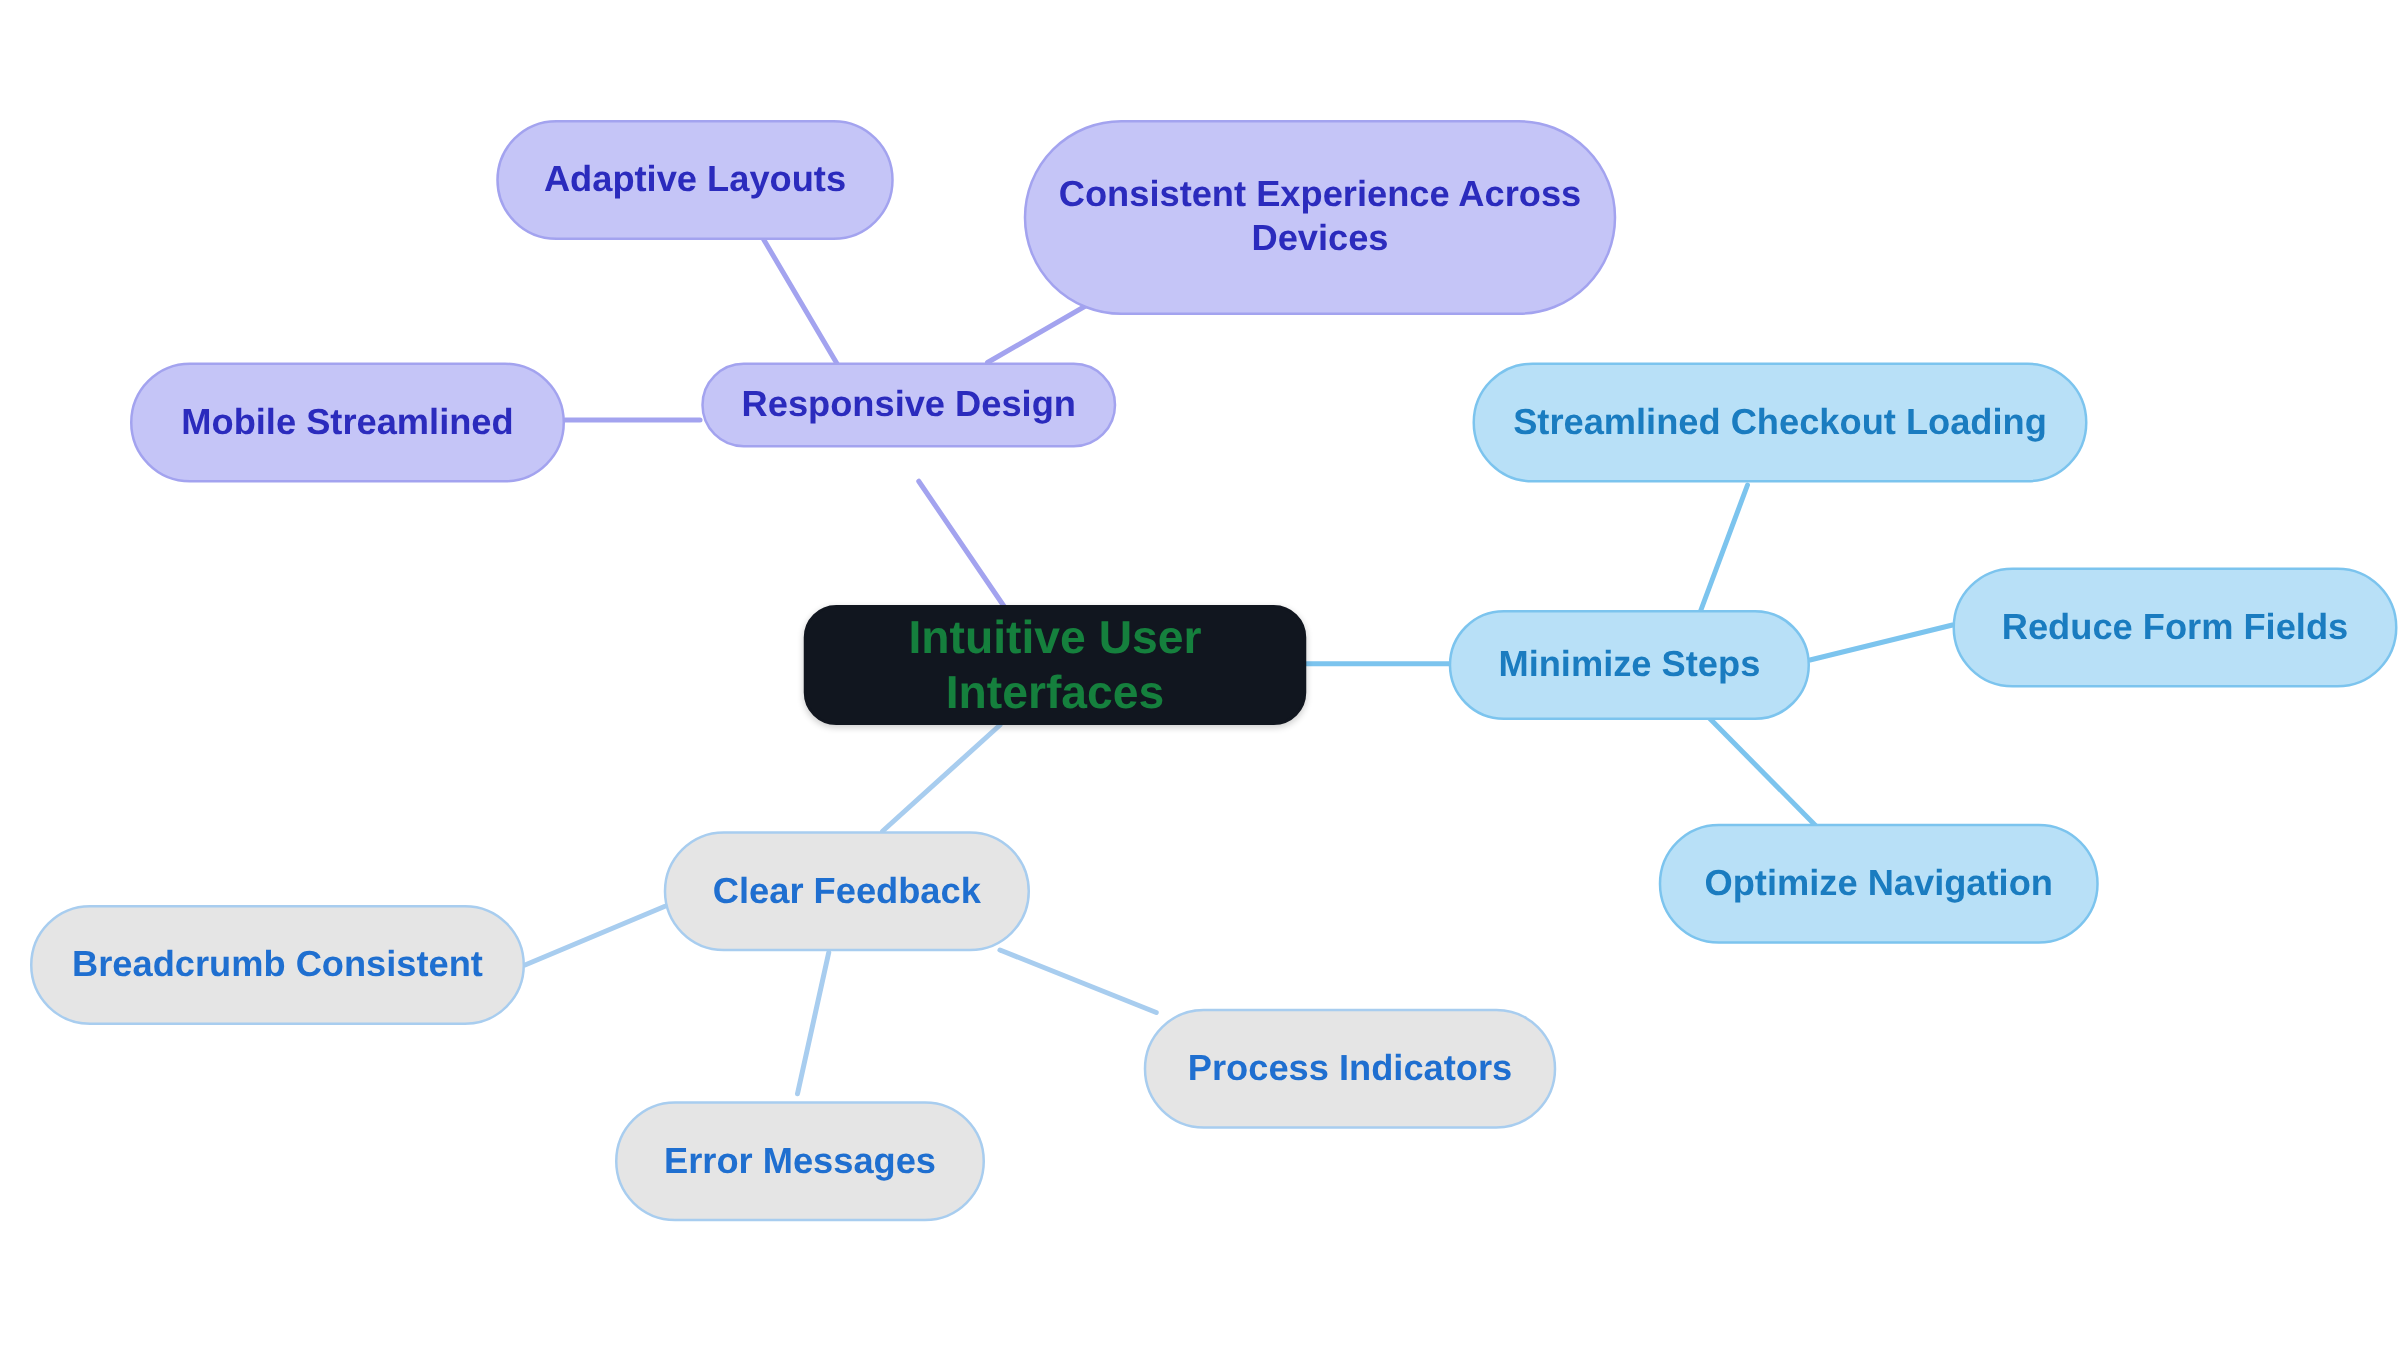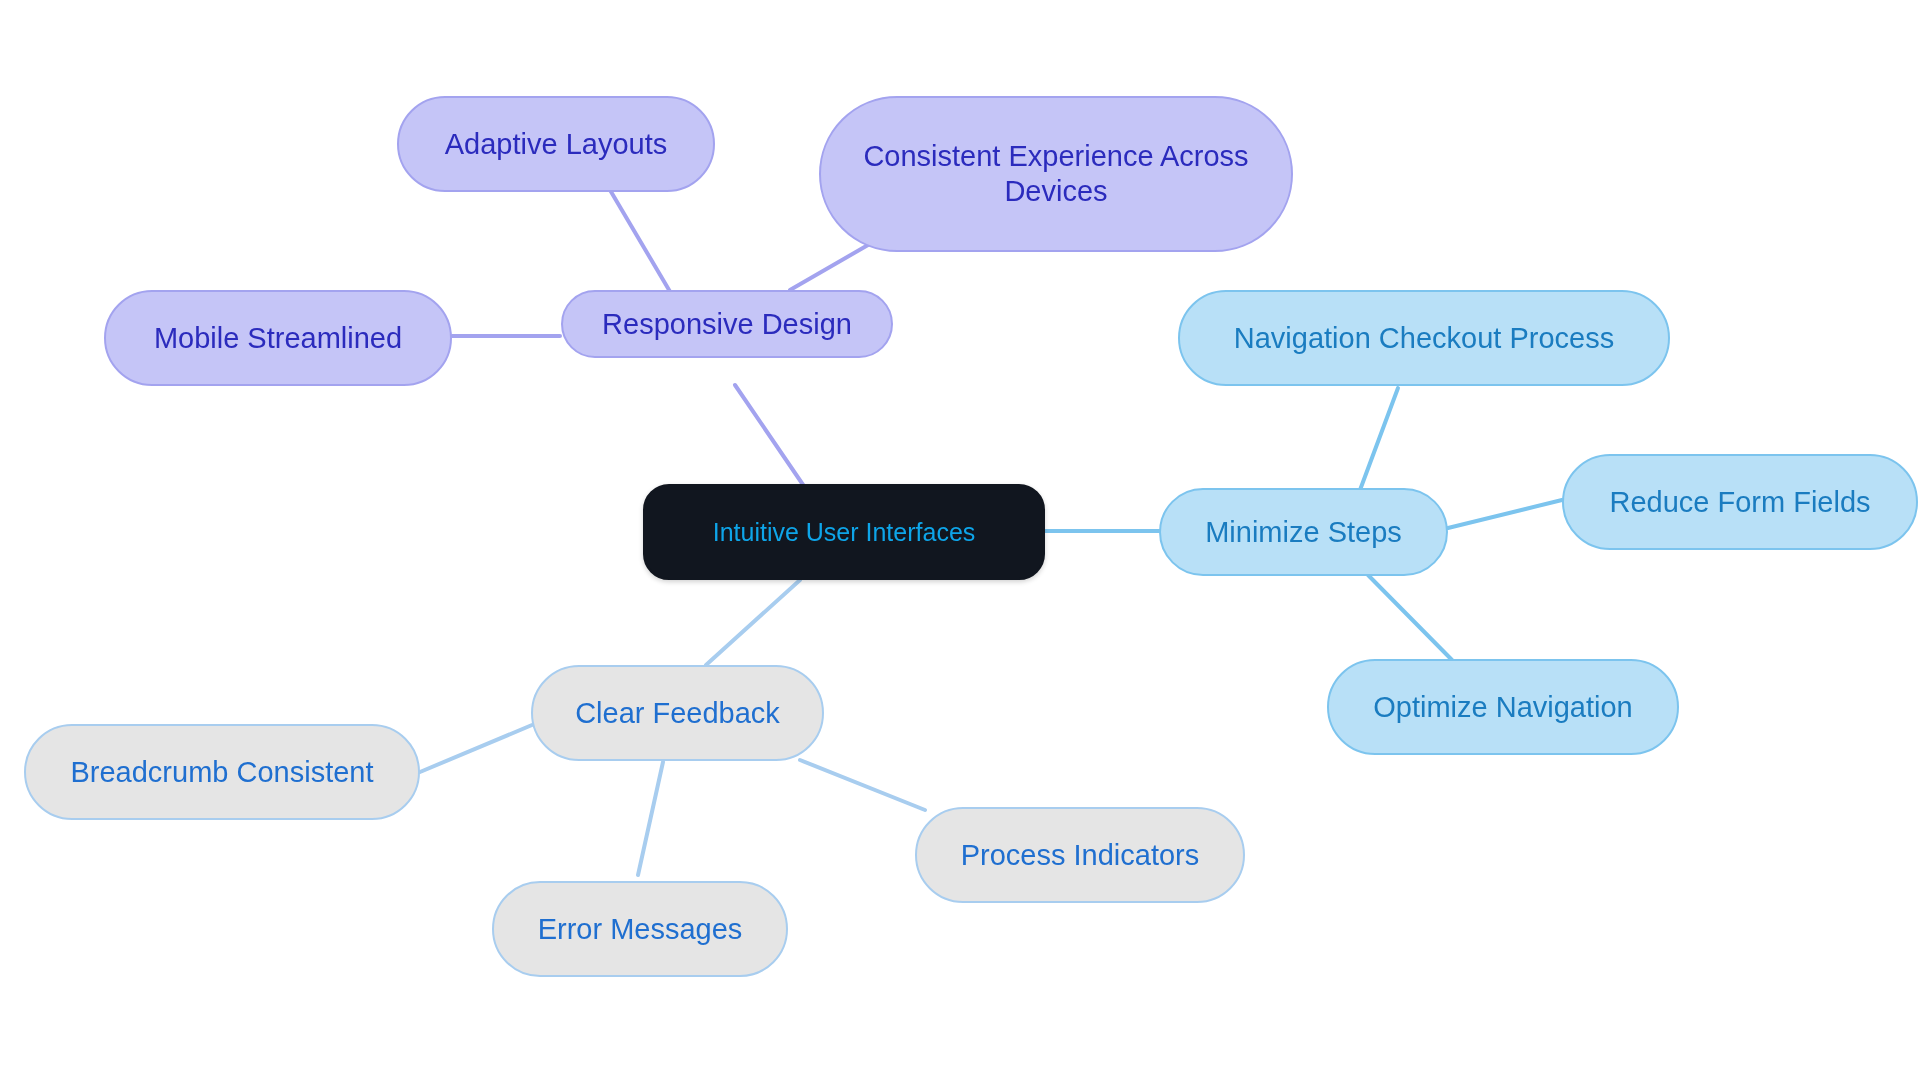--- a/index.html
+++ b/index.html
@@ -28,26 +28,27 @@
     display: flex;
     align-items: center;
     justify-content: center;
     text-align: center;
     border-radius: 999px;
     border-style: solid;
     border-width: 2px;
     line-height: 1.2;
     white-space: pre-line;
     padding: 0 18px;
+    font-weight: bold;
   }
   .node-root {
     background: #11161f;
     border-color: #11161f;
-    color: #0ea5e9;
-    font-size: 25px;
+    color: #15803d;
+    font-size: 37px;
     border-radius: 26px;
     box-shadow: 0 2px 5px rgba(0,0,0,0.18);
   }
   .node-purple {
     background: #c5c5f7;
     border-color: #a3a3ef;
     color: #2b2bbd;
     font-size: 29px;
   }
   .node-sky {
@@ -91,21 +92,21 @@
 
   <div class="node node-purple" style="left:397px; top:96px; width:318px; height:96px;">Adaptive Layouts</div>
 
   <div class="node node-purple" style="left:819px; top:96px; width:474px; height:156px;">Consistent Experience Across
 Devices</div>
 
   <div class="node node-purple" style="left:104px; top:290px; width:348px; height:96px;">Mobile Streamlined</div>
 
   <div class="node node-sky" style="left:1159px; top:488px; width:289px; height:88px;">Minimize Steps</div>
 
-  <div class="node node-sky" style="left:1178px; top:290px; width:492px; height:96px;">Navigation Checkout Process</div>
+  <div class="node node-sky" style="left:1178px; top:290px; width:492px; height:96px;">Streamlined Checkout Loading</div>
 
   <div class="node node-sky" style="left:1562px; top:454px; width:356px; height:96px;">Reduce Form Fields</div>
 
   <div class="node node-sky" style="left:1327px; top:659px; width:352px; height:96px;">Optimize Navigation</div>
 
   <div class="node node-pale" style="left:531px; top:665px; width:293px; height:96px;">Clear Feedback</div>
 
   <div class="node node-pale" style="left:24px; top:724px; width:396px; height:96px;">Breadcrumb Consistent</div>
 
   <div class="node node-pale" style="left:492px; top:881px; width:296px; height:96px;">Error Messages</div>

